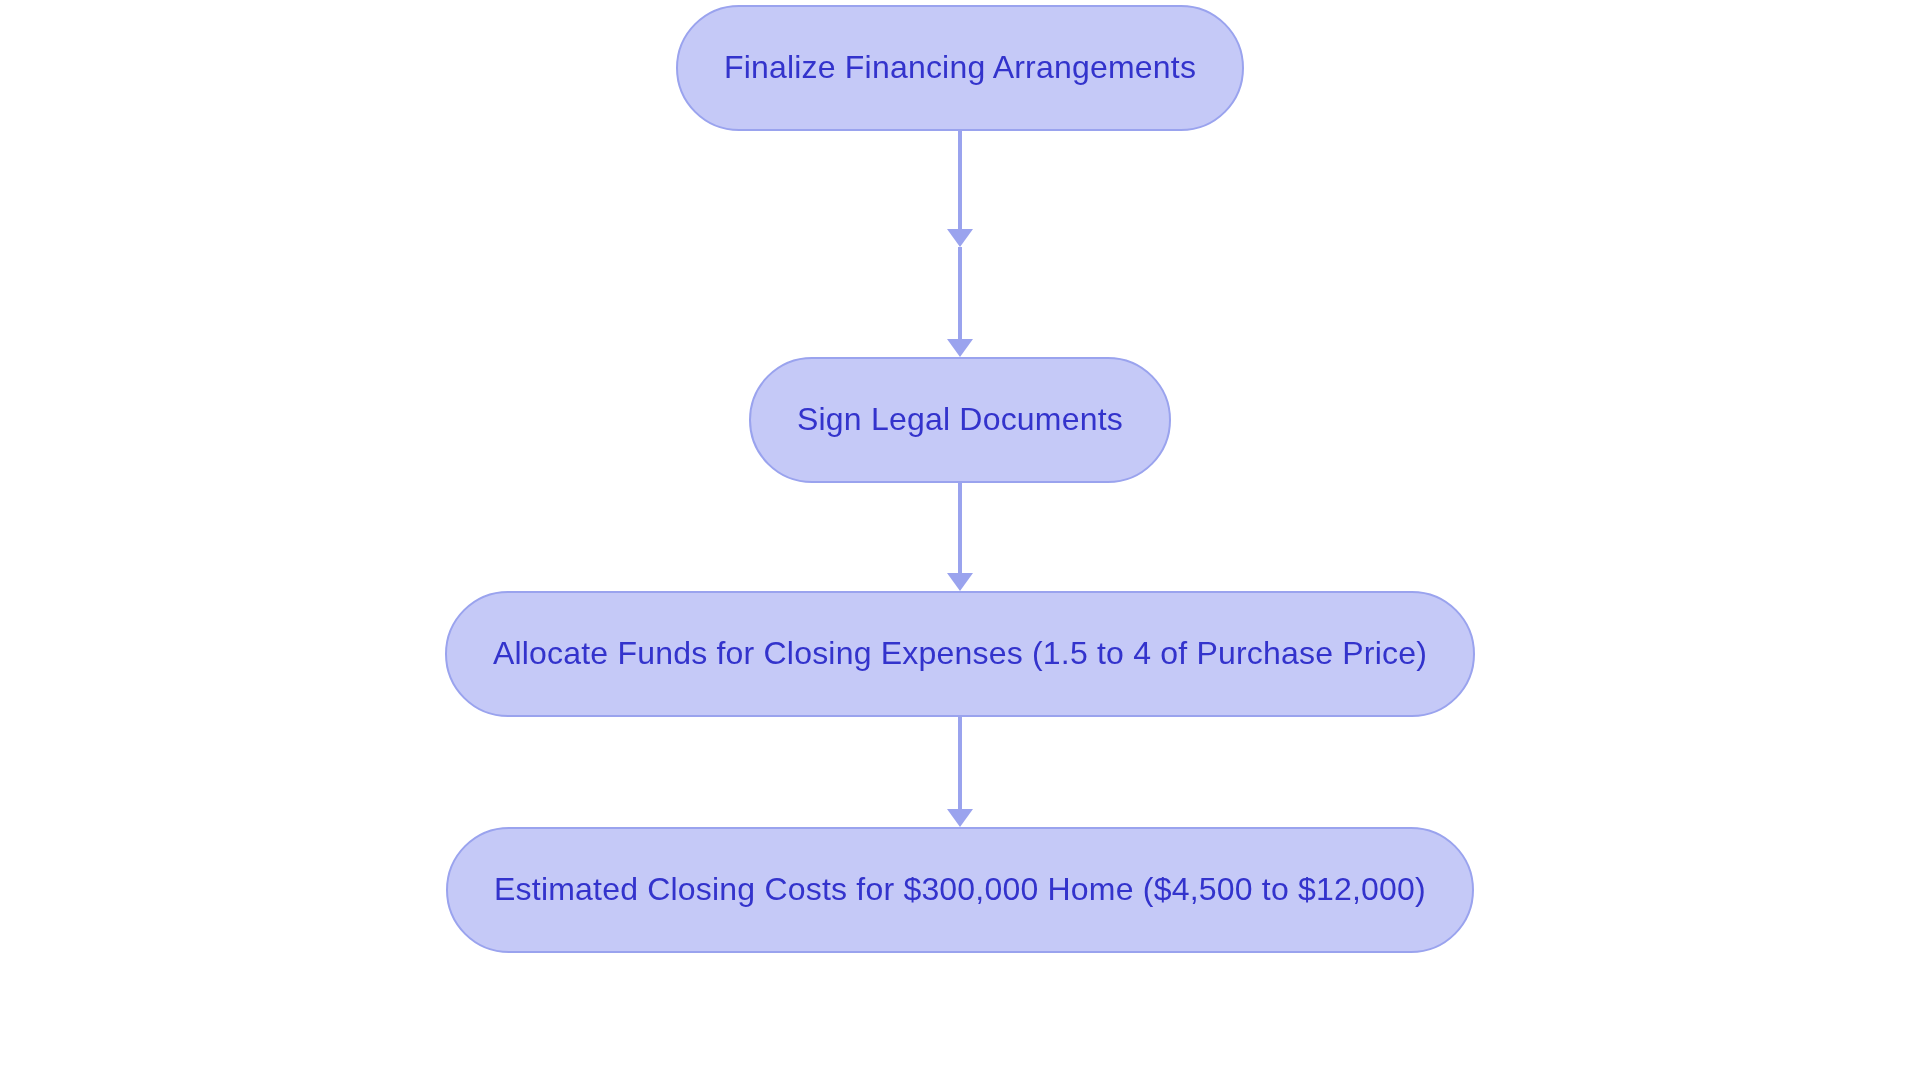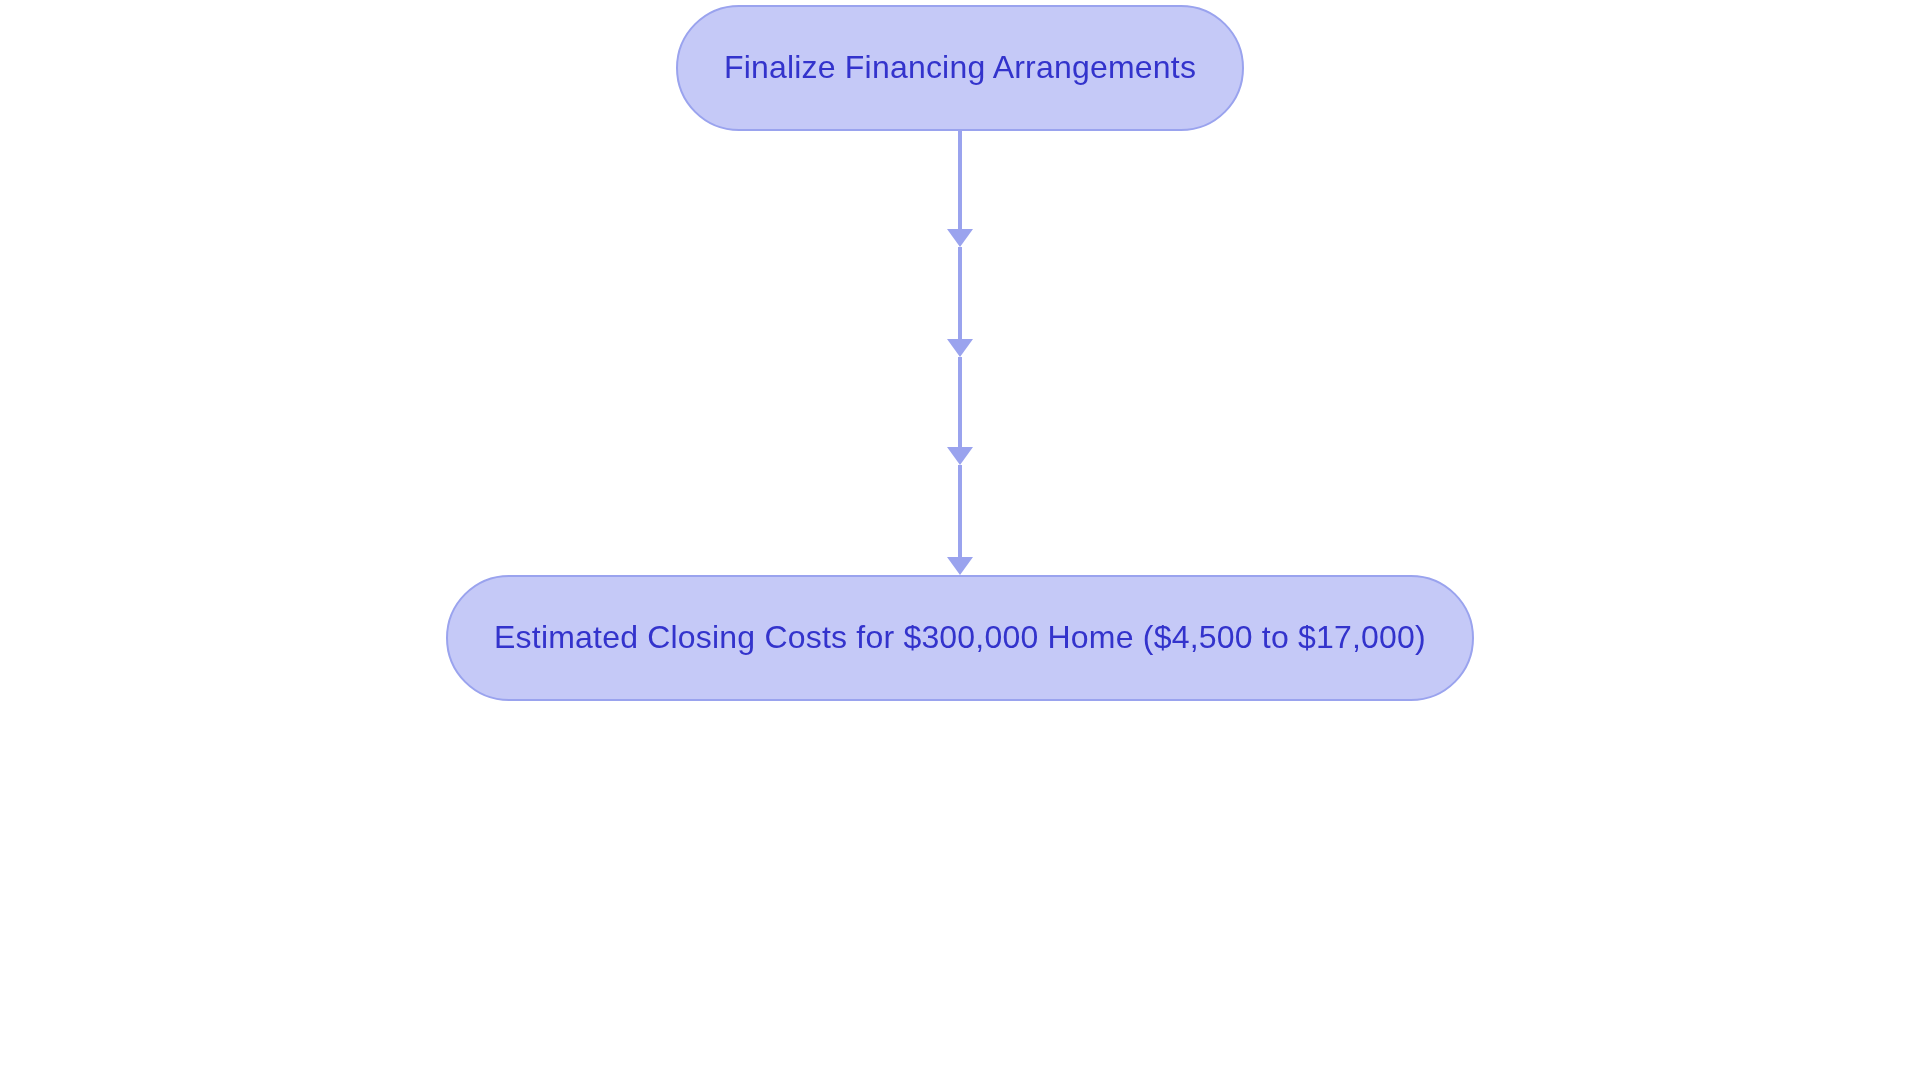--- a/index.html
+++ b/index.html
@@ -105,30 +105,36 @@
       <div class="stem" style="background: rgb(154, 163, 238);"></div>
       <div class="head" style="border-top-color: rgb(154, 163, 238);"></div>
     </div>
 
 
     <div class="connector c2">
       <div class="stem" style="background: rgb(154, 163, 238);"></div>
       <div class="head" style="border-top-color: rgb(154, 163, 238);"></div>
     </div>
 
+    <div class="node" style="background: rgb(197, 201, 247); border-color: rgb(154, 163, 238); color: rgb(51, 51, 204);">
+      <span class="node-label">Sign Legal Documents</span>
+    </div>
 
     <div class="connector c3">
       <div class="stem" style="background: rgb(154, 163, 238);"></div>
       <div class="head" style="border-top-color: rgb(154, 163, 238);"></div>
     </div>
 
+    <div class="node" style="background: rgb(197, 201, 247); border-color: rgb(154, 163, 238); color: rgb(51, 51, 204);">
+      <span class="node-label">Allocate Funds for Closing Expenses (1.5 to 4 of Purchase Price)</span>
+    </div>
 
     <div class="connector c4">
       <div class="stem" style="background: rgb(154, 163, 238);"></div>
       <div class="head" style="border-top-color: rgb(154, 163, 238);"></div>
     </div>
 
     <div class="node" style="background: rgb(197, 201, 247); border-color: rgb(154, 163, 238); color: rgb(51, 51, 204);">
-      <span class="node-label">Estimated Closing Costs for $300,000 Home ($4,500 to $17,000)</span>
+      <span class="node-label">Estimated Closing Costs for $300,000 Home ($4,500 to $12,000)</span>
     </div>
 
   </div>
 </div>
 
 </body></html>

